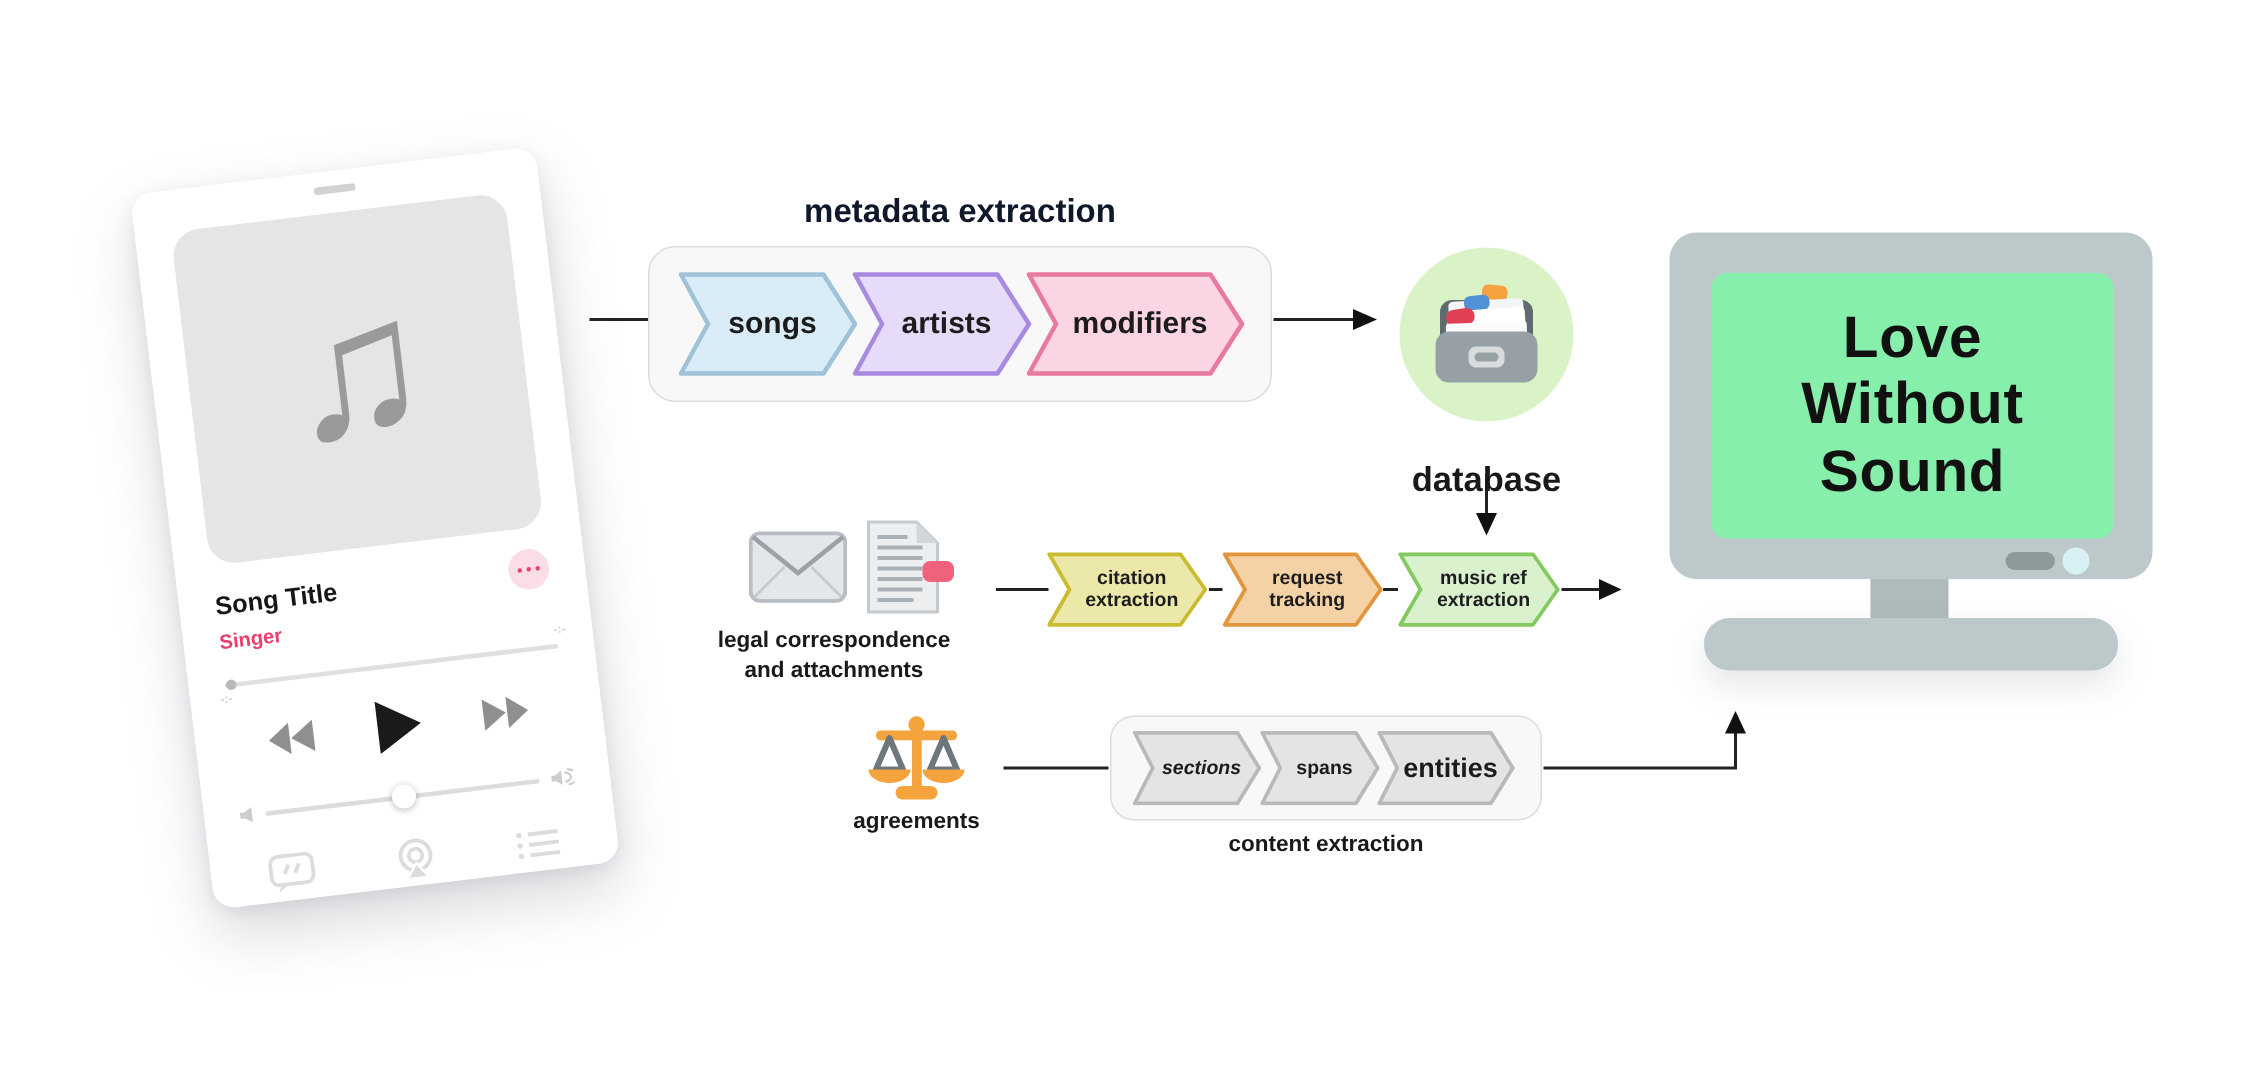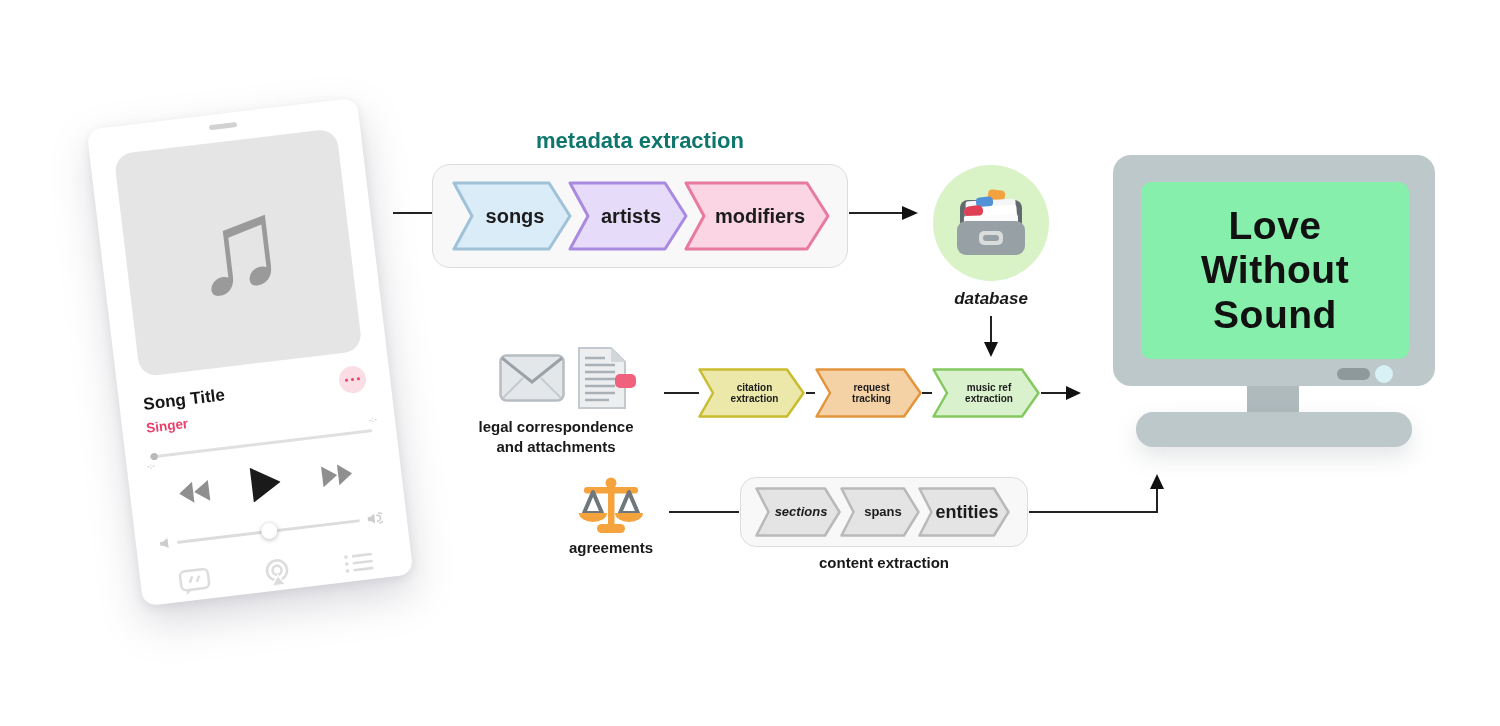--- a/index.html
+++ b/index.html
@@ -37,31 +37,31 @@
     box-shadow:0 1px 5px rgba(0,0,0,.28); }
   .bottom-icons { margin-top:22px; display:flex; align-items:center; justify-content:space-between; padding:0 14px; }
 
   
   .chev { position:absolute; }
   .chev svg { display:block; }
   .chev polygon { stroke-linejoin:round; }
   .chev-label { position:absolute; inset:0; display:flex; align-items:center; justify-content:center;
     text-align:center; font-weight:700; color:#1c1c1c; padding-left:6px; }
   .big .chev-label { font-size:20px; }
-  .small .chev-label { font-size:10px; line-height:1.15; }
+  .small .chev-label { font-size:13px; line-height:1.15; }
   .cv-songs    polygon { fill:#d9ecf7; stroke:#9fc2d8; stroke-width:3; }
   .cv-artists  polygon { fill:#e7dbfa; stroke:#a98ae0; stroke-width:3; }
   .cv-modifiers polygon{ fill:#fbd5e3; stroke:#e8799f; stroke-width:3; }
   .cv-citation polygon { fill:#ebe8a9; stroke:#c9bc2f; stroke-width:2.5; }
   .cv-request  polygon { fill:#f4d2a6; stroke:#e2953c; stroke-width:2.5; }
   .cv-musicref polygon { fill:#d9f1cd; stroke:#84c95f; stroke-width:2.5; }
   .cv-gray     polygon { fill:#e4e4e4; stroke:#b9b9b9; stroke-width:2.5; }
 
   .stage-box { position:absolute; background:#f8f8f8; border:1.5px solid #dcdcdc; border-radius:18px; }
-  .pipe-title { position:absolute; text-align:center; font-weight:600; color:#0f766e; font-size:22px; }
+  .pipe-title { position:absolute; text-align:center; font-weight:600; color:#0f172a; font-size:22px; }
   .pipe-caption { position:absolute; text-align:center; font-weight:700; color:#191919; font-size:15px; }
   .node-label { position:absolute; text-align:center; font-weight:700; color:#191919; font-size:16px; }
 
   
   .db-circle { left:933px; top:165px; width:116px; height:116px; border-radius:50%; background:#d9f2c6;
     display:flex; align-items:center; justify-content:center; }
 
   
   .mon-body { left:1113px; top:155px; width:322px; height:231px; border-radius:18px; background:#bdc8ca; }
   .mon-screen { left:1141px; top:182px; width:268px; height:177px; border-radius:10px; background:#86efac;
@@ -189,21 +189,21 @@
       <rect x="14" y="12" width="50" height="24" rx="3" fill="#f4f5f6" transform="rotate(-3 39 24)"></rect>
       <rect x="24" y="9" width="17" height="10" rx="4" fill="#5191d6" transform="rotate(-6 32 14)"></rect>
       <rect x="13" y="18" width="52" height="20" rx="3" fill="#ffffff" transform="rotate(-4 39 28)"></rect>
       <rect x="12" y="18" width="19" height="11" rx="5" fill="#df4056" transform="rotate(-8 21 23)"></rect>
       <rect x="12" y="27" width="54" height="12" rx="2" fill="#fbfbfc" transform="rotate(-2 39 33)"></rect>
       <rect x="5" y="33" width="68" height="34" rx="9" fill="#97a1a5"></rect>
       <rect x="27" y="43" width="24" height="14" rx="5" fill="#d9dcdd"></rect>
       <rect x="31" y="47" width="16" height="6" rx="3" fill="#97a1a5"></rect>
     </svg>
   </div>
-  <div class="node-label" style="left:933px; top:289px; width:116px; font-size:17px;font-style:italic;">database</div>
+  <div class="node-label" style="left:933px; top:306px; width:116px; font-size:23px;">database</div>
 
   <svg class="abs" style="left:499px; top:354px;" width="66" height="48">
     <rect x="1.5" y="1.5" width="63" height="45" rx="6" fill="#e3e7ea" stroke="#b7bdc2" stroke-width="2.5"></rect>
     <path d="M3,4 L33,28 L63,4" fill="none" stroke="#9aa2a8" stroke-width="3"></path>
     <path d="M4,44 L24,24 M62,44 L42,24" fill="none" stroke="#c6cbd0" stroke-width="2"></path>
   </svg>
   <svg class="abs" style="left:575px; top:346px;" width="62" height="64">
     <path d="M4,2 h32 l14,14 v46 h-46 z" fill="#eceef0" stroke="#c4c9cd" stroke-width="2"></path>
     <path d="M36,2 l14,14 h-14 z" fill="#d2d7da"></path>
     <path d="M10,12 h20 M10,19 h30 M10,26 h30 M10,33 h30 M10,40 h30 M10,47 h30 M10,54 h24" stroke="#a9b1b6" stroke-width="2.6"></path>

